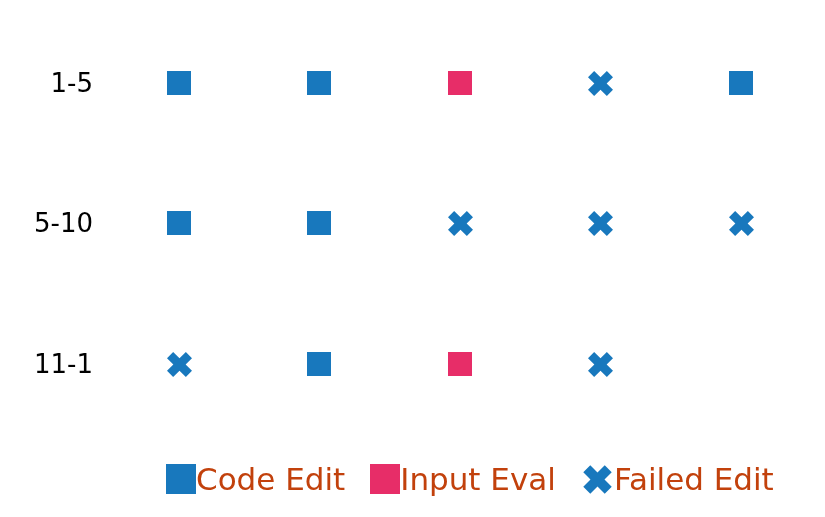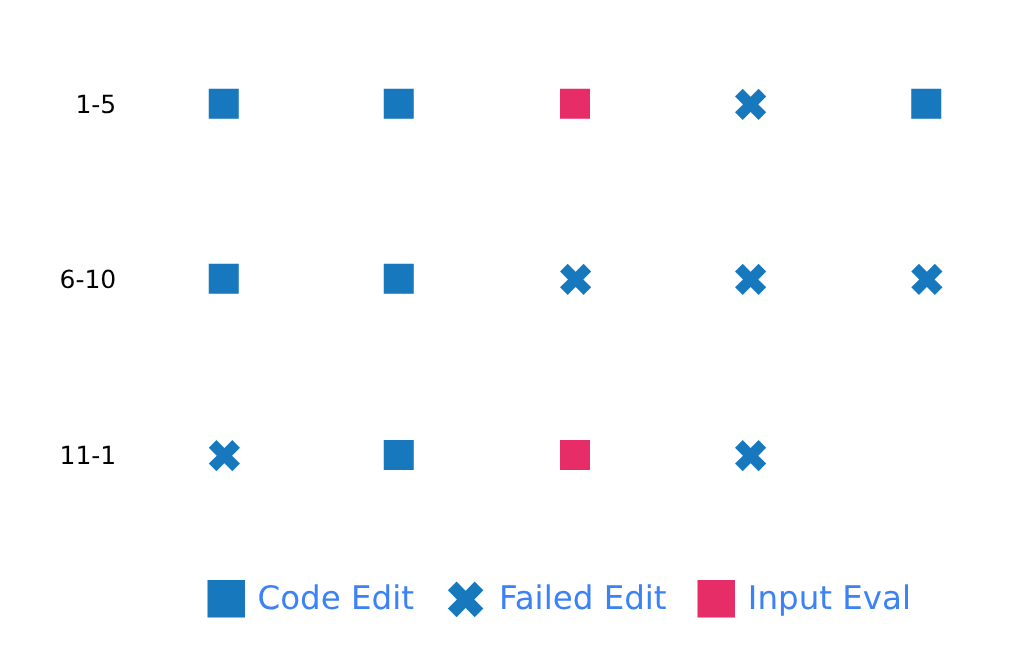--- a/index.html
+++ b/index.html
@@ -9,60 +9,59 @@
     font-family: "DejaVu Sans", "Liberation Sans", sans-serif;
     position: relative;
     overflow: hidden;
   }
   .figure { position: absolute; inset: 0; }
   .plot-area { position: absolute; inset: 0; }
   .row-label {
     position: absolute;
     left: 0;
     text-align: right;
-    font-size: 20px;
+    font-size: 26px;
     line-height: 34px;
     color: #000000;
     white-space: nowrap;
   }
   .marker { position: absolute; display: block; }
   .marker.square { box-sizing: border-box; }
   .legend {
     position: absolute;
     display: flex;
     align-items: center;
     height: 36px;
   }
   .legend-item {
     display: flex;
     align-items: center;
     margin-right: 25px;
   }
   .legend-item .swatch { display: block; flex: 0 0 auto; }
   .legend-item .legend-label {
-    margin-left: 10px;
-    font-size: 26px;
-    color: #3b82f6;
+    font-size: 31px;
+    color: #c2410c;
     white-space: nowrap;
   }
 </style>
 </head>
 <body>
 
 <div class="figure">
   <div class="plot-area" id="plot">
       <div class="row-label" style="top: 66px; width: 93px;">1-5</div>
       <div class="marker square" style="width: 24px; height: 24px; background: rgb(24, 120, 189); left: 167px; top: 71px;"></div>
       <div class="marker square" style="width: 24px; height: 24px; background: rgb(24, 120, 189); left: 307px; top: 71px;"></div>
       <div class="marker square" style="width: 24px; height: 24px; background: rgb(231, 45, 104); left: 448px; top: 71px;"></div>
       <svg viewBox="0 0 100 100" width="29" height="29" class="marker" style="left: 585.5px; top: 68.5px;">
         <path d="M71.9 6.9 L93.1 28.1 L71.2 50 L93.1 71.9 L71.9 93.1 L50 71.2 L28.1 93.1 L6.9 71.9 L28.8 50 L6.9 28.1 L28.1 6.9 L50 28.8 Z" fill="#1878bd"></path>
       </svg>
       <div class="marker square" style="width: 24px; height: 24px; background: rgb(24, 120, 189); left: 729px; top: 71px;"></div>
-      <div class="row-label" style="top: 206px; width: 93px;">6-10</div>
+      <div class="row-label" style="top: 206px; width: 93px;">5-10</div>
       <div class="marker square" style="width: 24px; height: 24px; background: rgb(24, 120, 189); left: 167px; top: 211px;"></div>
       <div class="marker square" style="width: 24px; height: 24px; background: rgb(24, 120, 189); left: 307px; top: 211px;"></div>
       <svg viewBox="0 0 100 100" width="29" height="29" class="marker" style="left: 445.5px; top: 208.5px;">
         <path d="M71.9 6.9 L93.1 28.1 L71.2 50 L93.1 71.9 L71.9 93.1 L50 71.2 L28.1 93.1 L6.9 71.9 L28.8 50 L6.9 28.1 L28.1 6.9 L50 28.8 Z" fill="#1878bd"></path>
       </svg>
       <svg viewBox="0 0 100 100" width="29" height="29" class="marker" style="left: 585.5px; top: 208.5px;">
         <path d="M71.9 6.9 L93.1 28.1 L71.2 50 L93.1 71.9 L71.9 93.1 L50 71.2 L28.1 93.1 L6.9 71.9 L28.8 50 L6.9 28.1 L28.1 6.9 L50 28.8 Z" fill="#1878bd"></path>
       </svg>
       <svg viewBox="0 0 100 100" width="29" height="29" class="marker" style="left: 726.5px; top: 208.5px;">
         <path d="M71.9 6.9 L93.1 28.1 L71.2 50 L93.1 71.9 L71.9 93.1 L50 71.2 L28.1 93.1 L6.9 71.9 L28.8 50 L6.9 28.1 L28.1 6.9 L50 28.8 Z" fill="#1878bd"></path>
@@ -76,23 +75,23 @@
       <svg viewBox="0 0 100 100" width="29" height="29" class="marker" style="left: 585.5px; top: 349.5px;">
         <path d="M71.9 6.9 L93.1 28.1 L71.2 50 L93.1 71.9 L71.9 93.1 L50 71.2 L28.1 93.1 L6.9 71.9 L28.8 50 L6.9 28.1 L28.1 6.9 L50 28.8 Z" fill="#1878bd"></path>
       </svg>
     </div>
   <div class="legend" id="legend" style="left: 166px; top: 461px;">
       <div class="legend-item">
         <div class="swatch" style="width: 30px; height: 30px; background: rgb(24, 120, 189); position: static;"></div>
         <span class="legend-label">Code Edit</span>
       </div>
       <div class="legend-item">
+        <div class="swatch" style="width: 30px; height: 30px; background: rgb(231, 45, 104); position: static;"></div>
+        <span class="legend-label">Input Eval</span>
+      </div>
+      <div class="legend-item">
         <svg viewBox="0 0 100 100" width="33" height="33" class="swatch" style="position: static;">
           <path d="M71.9 6.9 L93.1 28.1 L71.2 50 L93.1 71.9 L71.9 93.1 L50 71.2 L28.1 93.1 L6.9 71.9 L28.8 50 L6.9 28.1 L28.1 6.9 L50 28.8 Z" fill="#1878bd"></path>
         </svg>
         <span class="legend-label">Failed Edit</span>
       </div>
-      <div class="legend-item">
-        <div class="swatch" style="width: 30px; height: 30px; background: rgb(231, 45, 104); position: static;"></div>
-        <span class="legend-label">Input Eval</span>
-      </div>
     </div>
 </div>
 
 </body></html>

